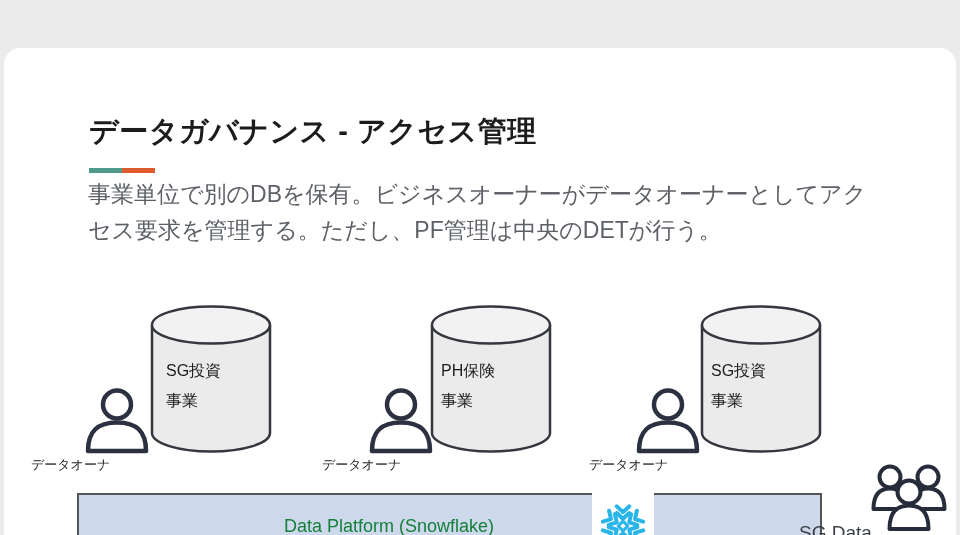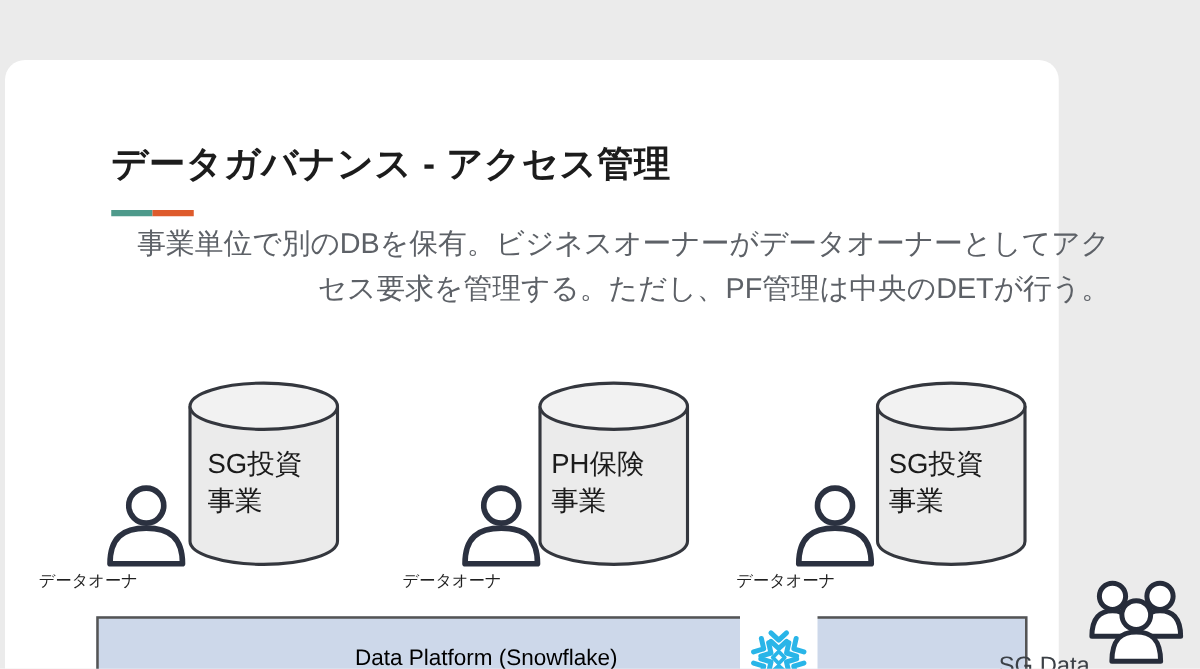--- a/index.html
+++ b/index.html
@@ -3,51 +3,51 @@
 <meta charset="utf-8">
 <style>
   html,body{margin:0;padding:0;}
   body{
     width:960px;height:535px;overflow:hidden;
     background:#ebebeb;
     font-family:"Liberation Sans","DejaVu Sans",sans-serif;
   }
   .stage{position:relative;width:960px;height:535px;}
   .card{
-    position:absolute;left:4px;top:48px;width:843px;height:487px;
+    position:absolute;left:4px;top:48px;width:952px;height:487px;
     background:#ffffff;border-radius:16px 16px 0 0;
   }
   .title{
     position:absolute;left:85px;top:64px;margin:0;
     font-size:29px;font-weight:800;color:#1c1c1c;letter-spacing:0.5px;
   }
   .accent{position:absolute;left:85px;top:120px;width:66px;height:5px;display:flex;}
   .accent .half{flex:1;height:100%;}
   .subtitle{
     position:absolute;left:84px;top:128px;width:800px;margin:0;
-    font-size:23px;line-height:36px;color:#5d6167;text-align:right;
+    font-size:23px;line-height:36px;color:#5d6167;
   }
   .cyl{position:absolute;width:122px;height:150px;}
   .db-name{
-    position:absolute;top:308px;font-size:22px;line-height:30px;color:#1b1b1b;
+    position:absolute;top:308px;font-size:16px;line-height:30px;color:#1b1b1b;
   }
   .person{position:absolute;width:72px;height:68px;top:339px;z-index:3;}
   .owner-label{
     position:absolute;top:408px;width:160px;
     font-size:13px;color:#1f1f1f;
   }
   .platform-bar{
     position:absolute;left:73px;top:445px;width:745px;height:66px;
     background:#cdd8ea;border:2px solid #545454;box-sizing:border-box;z-index:1;
   }
   .platform-label-wrap{
     position:absolute;left:73px;top:445px;width:624px;height:66px;
     display:flex;align-items:center;justify-content:center;z-index:2;
   }
-  .platform-label{font-size:18px;color:#000000;}
+  .platform-label{font-size:18px;color:#15803d;}
   .sf-square{
     position:absolute;left:588px;top:443px;width:62px;height:70px;
     background:#ffffff;display:flex;align-items:center;justify-content:center;z-index:2;
   }
   .team-icon{position:absolute;left:866px;top:413px;width:78px;height:72px;z-index:3;}
   .team-text{
     position:absolute;left:795px;top:472px;z-index:4;
     font-size:19px;line-height:26px;color:#3b4046;white-space:nowrap;
   }
 </style>

